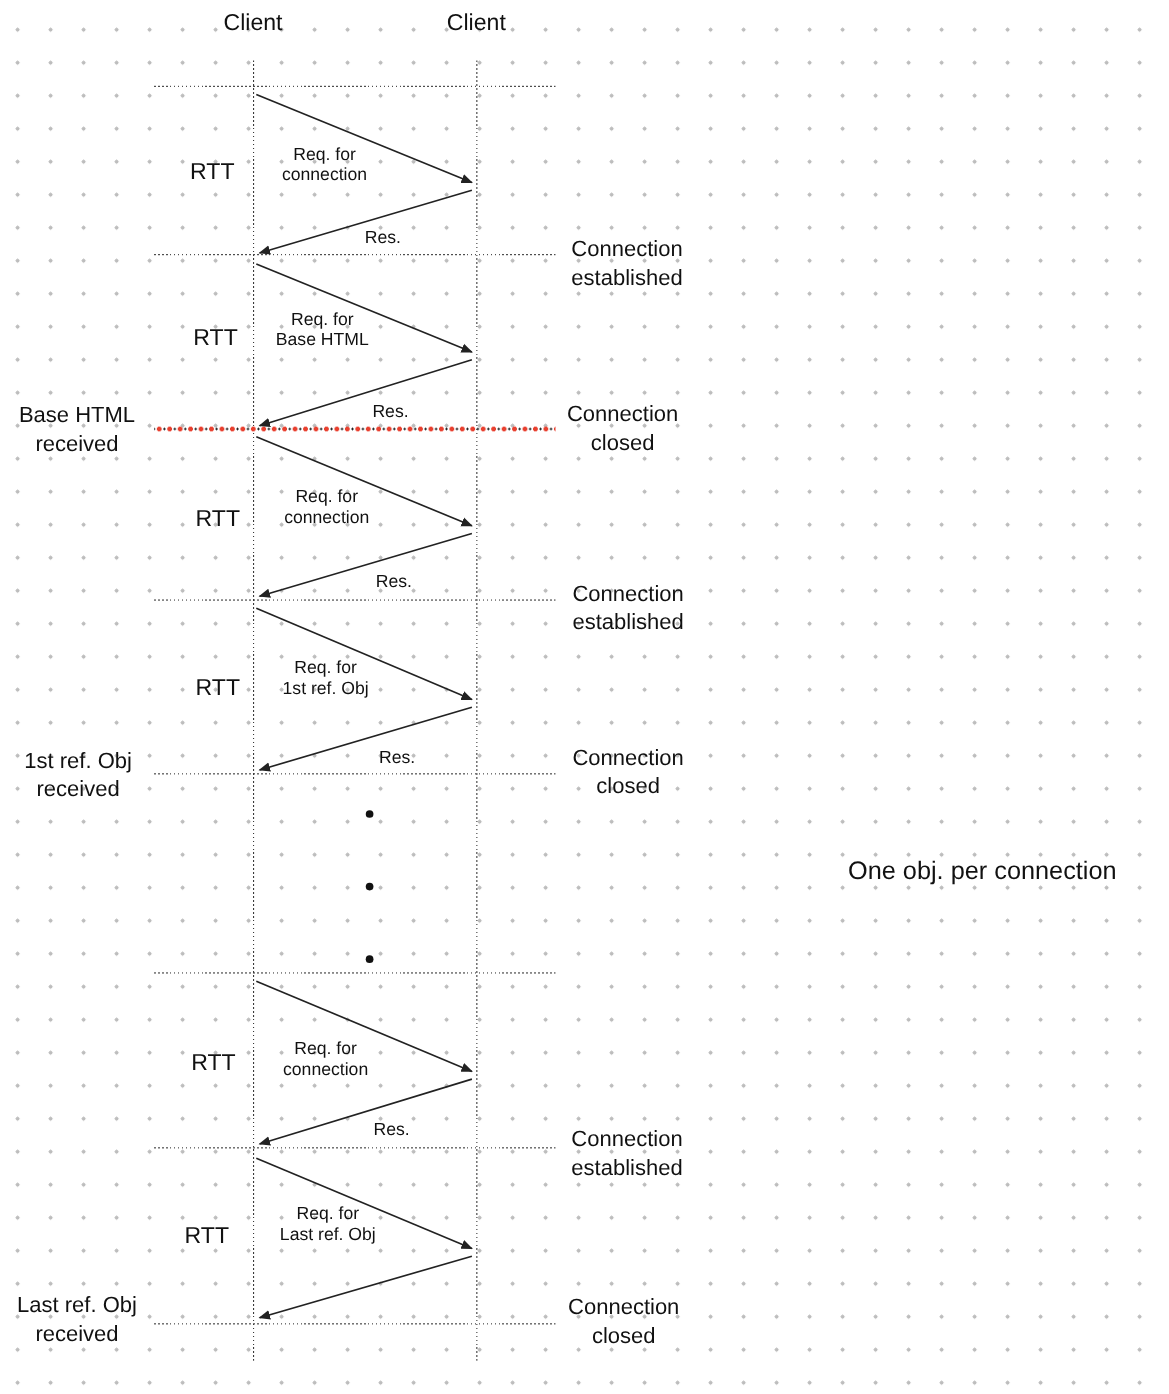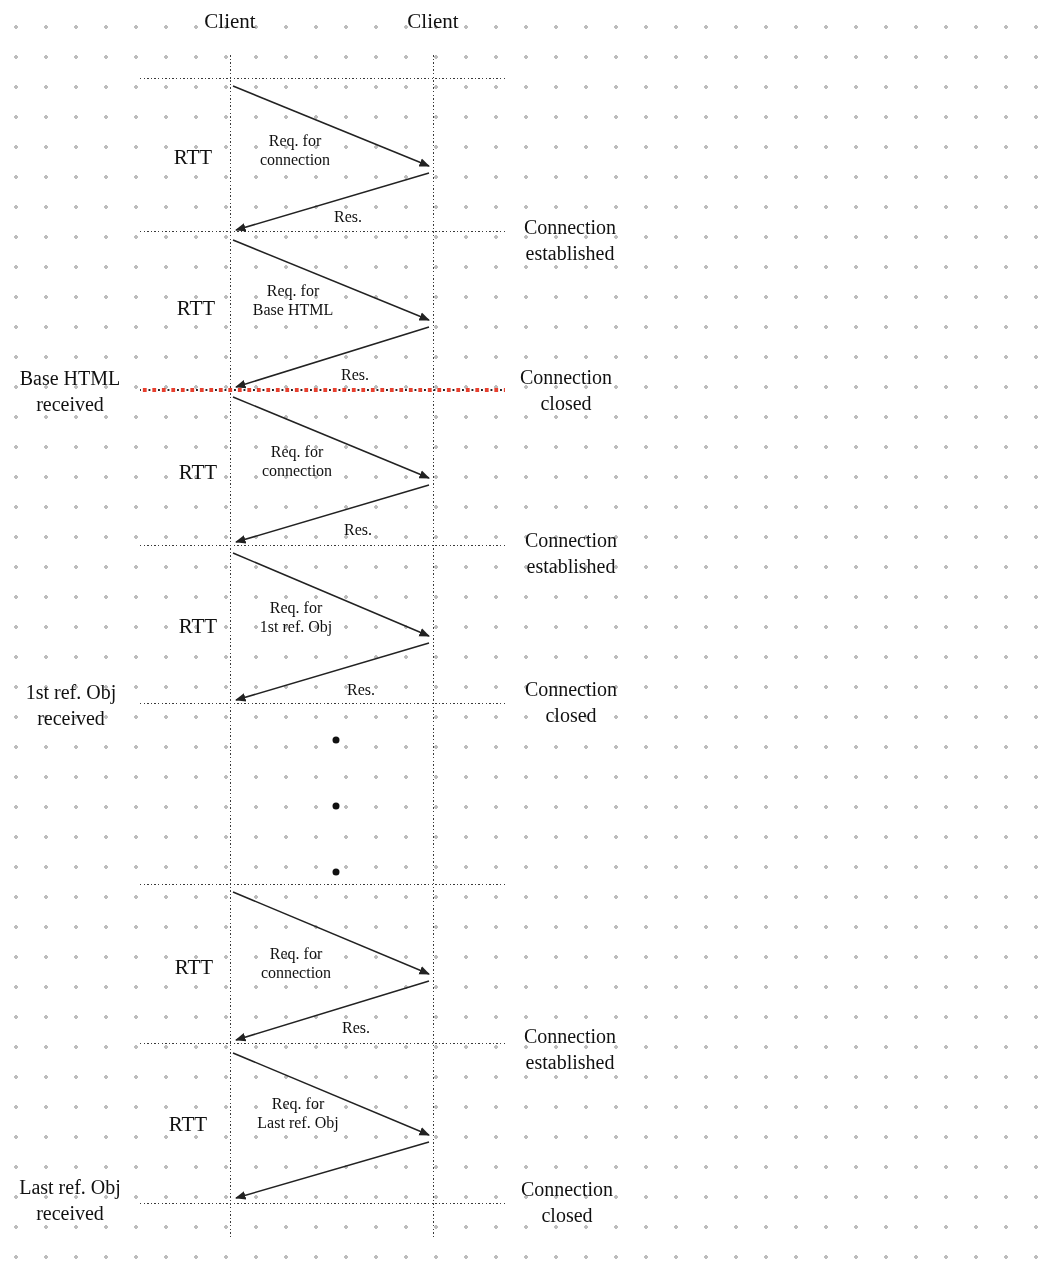--- a/index.html
+++ b/index.html
@@ -2,21 +2,21 @@
 <html><head>
 <meta charset="utf-8">
 <style>
   html,body{margin:0;padding:0;background:#ffffff;}
   .canvas{
     position:relative;width:1063px;height:1267px;overflow:hidden;
     background-color:#ffffff;
     background-image:radial-gradient(circle, #bdbdbd 1.7px, rgba(189,189,189,0) 2px);
     background-size:30px 30px;
     background-position:1px 12px;
-    font-family:Liberation Serif, serif;
+    font-family:Liberation Sans, sans-serif;
     color:#111111;
   }
   .lbl{position:absolute;transform:translate(-50%,-50%);white-space:pre-line;text-align:center;}
   .hdr{font-size:21px;}
   .rtt{font-size:21px;}
   .small{font-size:16px;line-height:19px;}
   .res{font-size:16px;}
   .side{font-size:20px;line-height:26px;}
   .note{font-size:23px;white-space:nowrap;}
   .lifeline{
@@ -112,20 +112,21 @@
 closed</div>
   <div class="lbl side" style="left:71px;top:705px;">1st ref. Obj
 received</div>
 
   <div>
     <div class="dot" style="left:336px;top:740px;"></div>
     <div class="dot" style="left:336px;top:806px;"></div>
     <div class="dot" style="left:336px;top:872px;"></div>
   </div>
 
+  <div class="lbl note" style="left:893px;top:792px;">One obj. per connection</div>
 
   <div class="lbl rtt" style="left:194px;top:967px;">RTT</div>
   <div class="lbl small" style="left:296px;top:963px;">Req. for
 connection</div>
   <div class="lbl res" style="left:356px;top:1028px;">Res.</div>
   <div class="lbl side" style="left:570px;top:1049px;">Connection
 established</div>
 
   <div class="lbl rtt" style="left:188px;top:1124px;">RTT</div>
   <div class="lbl small" style="left:298px;top:1113px;">Req. for

